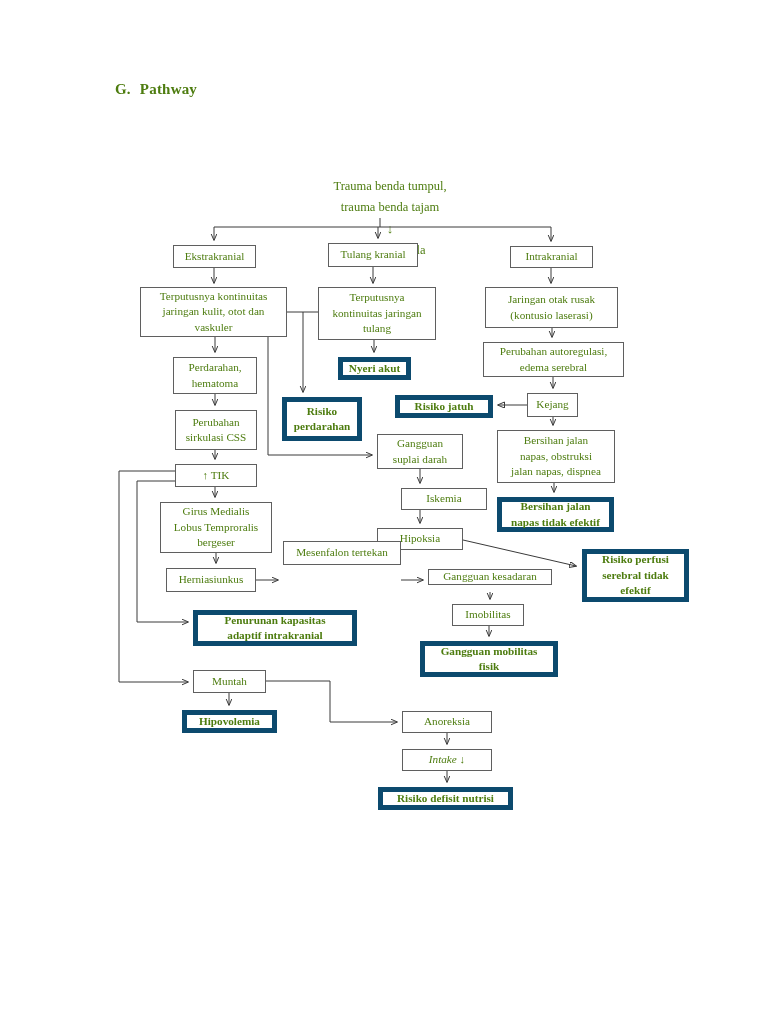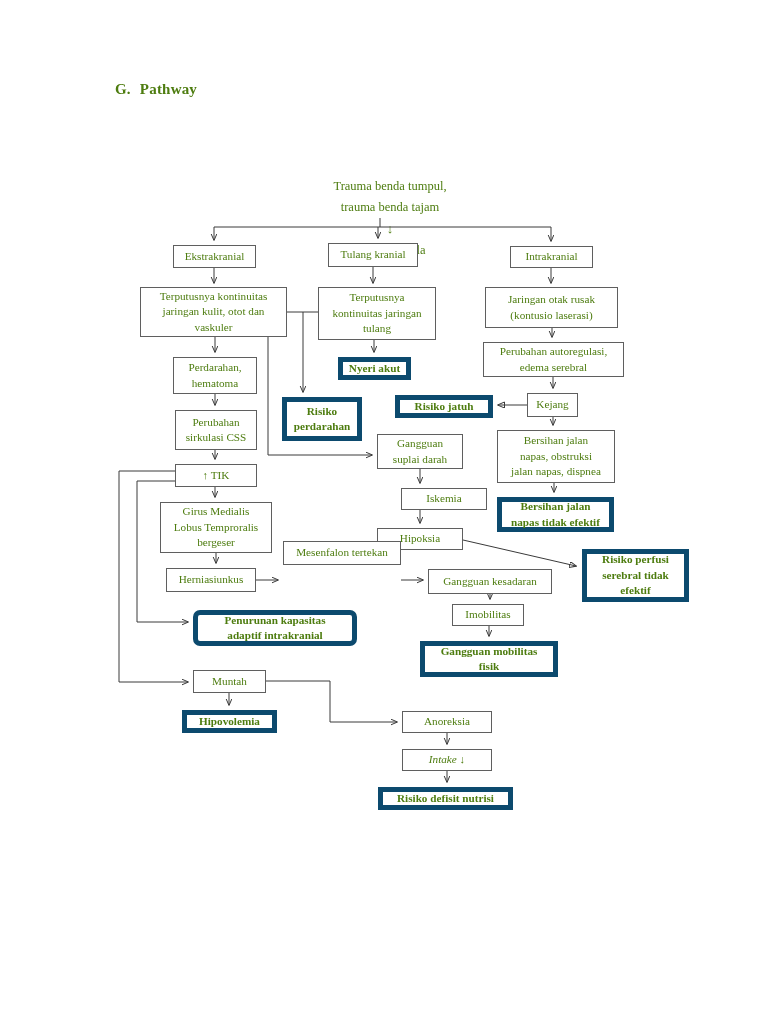--- a/index.html
+++ b/index.html
@@ -129,27 +129,27 @@
   <div class="node em" style="left:497px;top:497px;width:117px;height:35px;">Bersihan jalan
 napas tidak efektif</div>
 
   <div class="node" style="left:160px;top:502px;width:112px;height:51px;">Girus Medialis
 Lobus Temproralis
 bergeser</div>
   <div class="node" style="left:377px;top:528px;width:86px;height:22px;">Hipoksia</div>
 
   <div class="node" style="left:166px;top:568px;width:90px;height:24px;">Herniasiunkus</div>
   <div class="node" style="left:283px;top:541px;width:118px;height:24px;">Mesenfalon tertekan</div>
-  <div class="node" style="left:428px;top:569px;width:124px;height:25px;">Gangguan kesadaran</div>
+  <div class="node" style="left:428px;top:569px;width:124px;height:16px;">Gangguan kesadaran</div>
   <div class="node em" style="left:582px;top:549px;width:107px;height:53px;">Risiko perfusi
 serebral tidak
 efektif</div>
 
   <div class="node" style="left:452px;top:604px;width:72px;height:22px;">Imobilitas</div>
-  <div class="node em" style="left:193px;top:610px;width:164px;height:36px;border-radius:7px;">Penurunan kapasitas
+  <div class="node em" style="left:193px;top:610px;width:164px;height:36px;">Penurunan kapasitas
 adaptif intrakranial</div>
   <div class="node em" style="left:420px;top:641px;width:138px;height:36px;">Gangguan mobilitas
 fisik</div>
 
   <div class="node" style="left:193px;top:670px;width:73px;height:23px;">Muntah</div>
   <div class="node em" style="left:182px;top:710px;width:95px;height:23px;">Hipovolemia</div>
   <div class="node" style="left:402px;top:711px;width:90px;height:22px;">Anoreksia</div>
   <div class="node" style="left:402px;top:749px;width:90px;height:22px;font-style:italic;">Intake ↓</div>
   <div class="node em" style="left:378px;top:787px;width:135px;height:23px;">Risiko defisit nutrisi</div>
 

